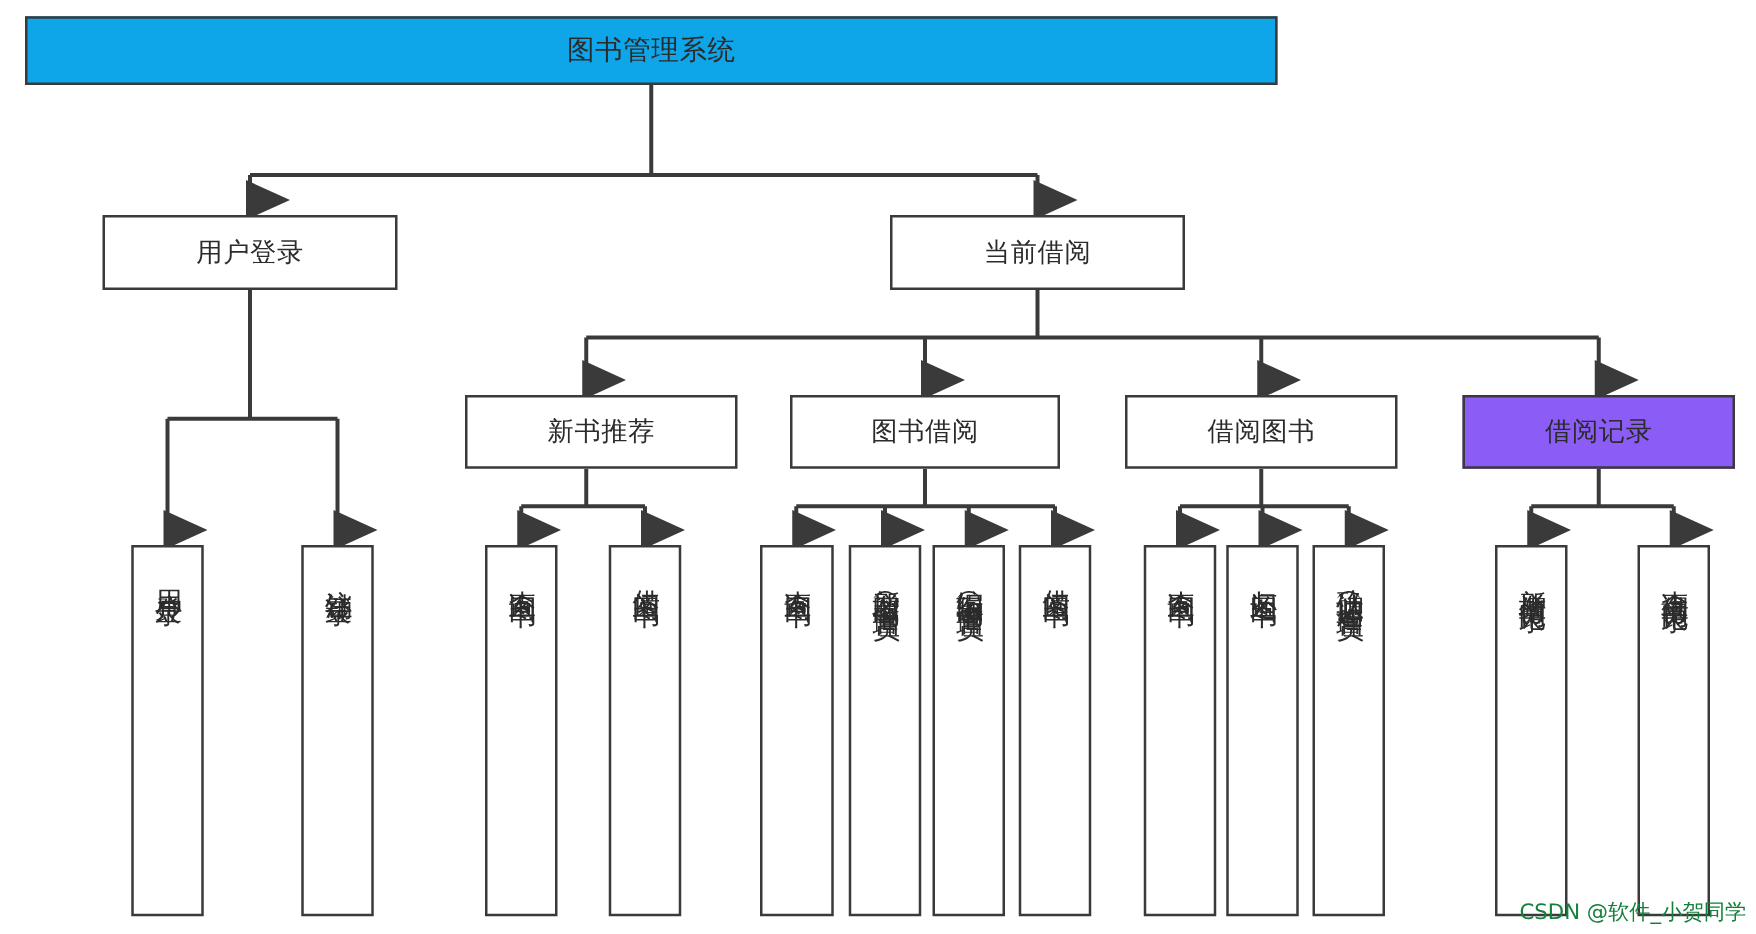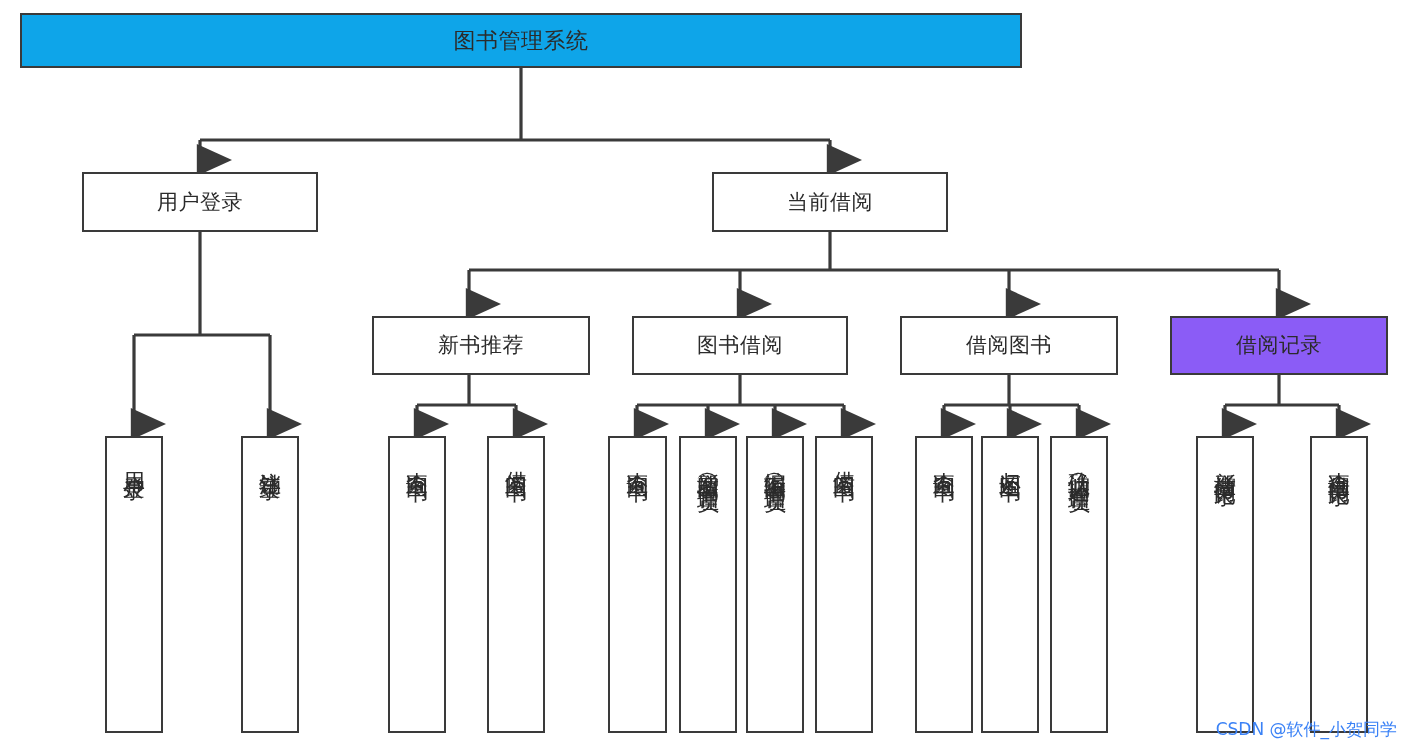--- a/index.html
+++ b/index.html
@@ -187,14 +187,14 @@
   <div class="node v" style="left: 1050px; top: 436px; width: 58px; height: 297px; border-color: rgb(58, 58, 58); background: rgb(255, 255, 255); color: rgb(43, 43, 43);">
     <span class="label">确认归还（管理员）</span>
   </div>
   <div class="node v" style="left: 1196px; top: 436px; width: 58px; height: 297px; border-color: rgb(58, 58, 58); background: rgb(255, 255, 255); color: rgb(43, 43, 43);">
     <span class="label">新增借阅记录</span>
   </div>
   <div class="node v" style="left: 1310px; top: 436px; width: 58px; height: 297px; border-color: rgb(58, 58, 58); background: rgb(255, 255, 255); color: rgb(43, 43, 43);">
     <span class="label">查询借阅记录</span>
   </div>
 
-  <div id="watermark" style="color: #3b82f6;">CSDN @软件_小贺同学</div>
+  <div id="watermark" style="color: #15803d;">CSDN @软件_小贺同学</div>
 </div>
 
 </body></html>

